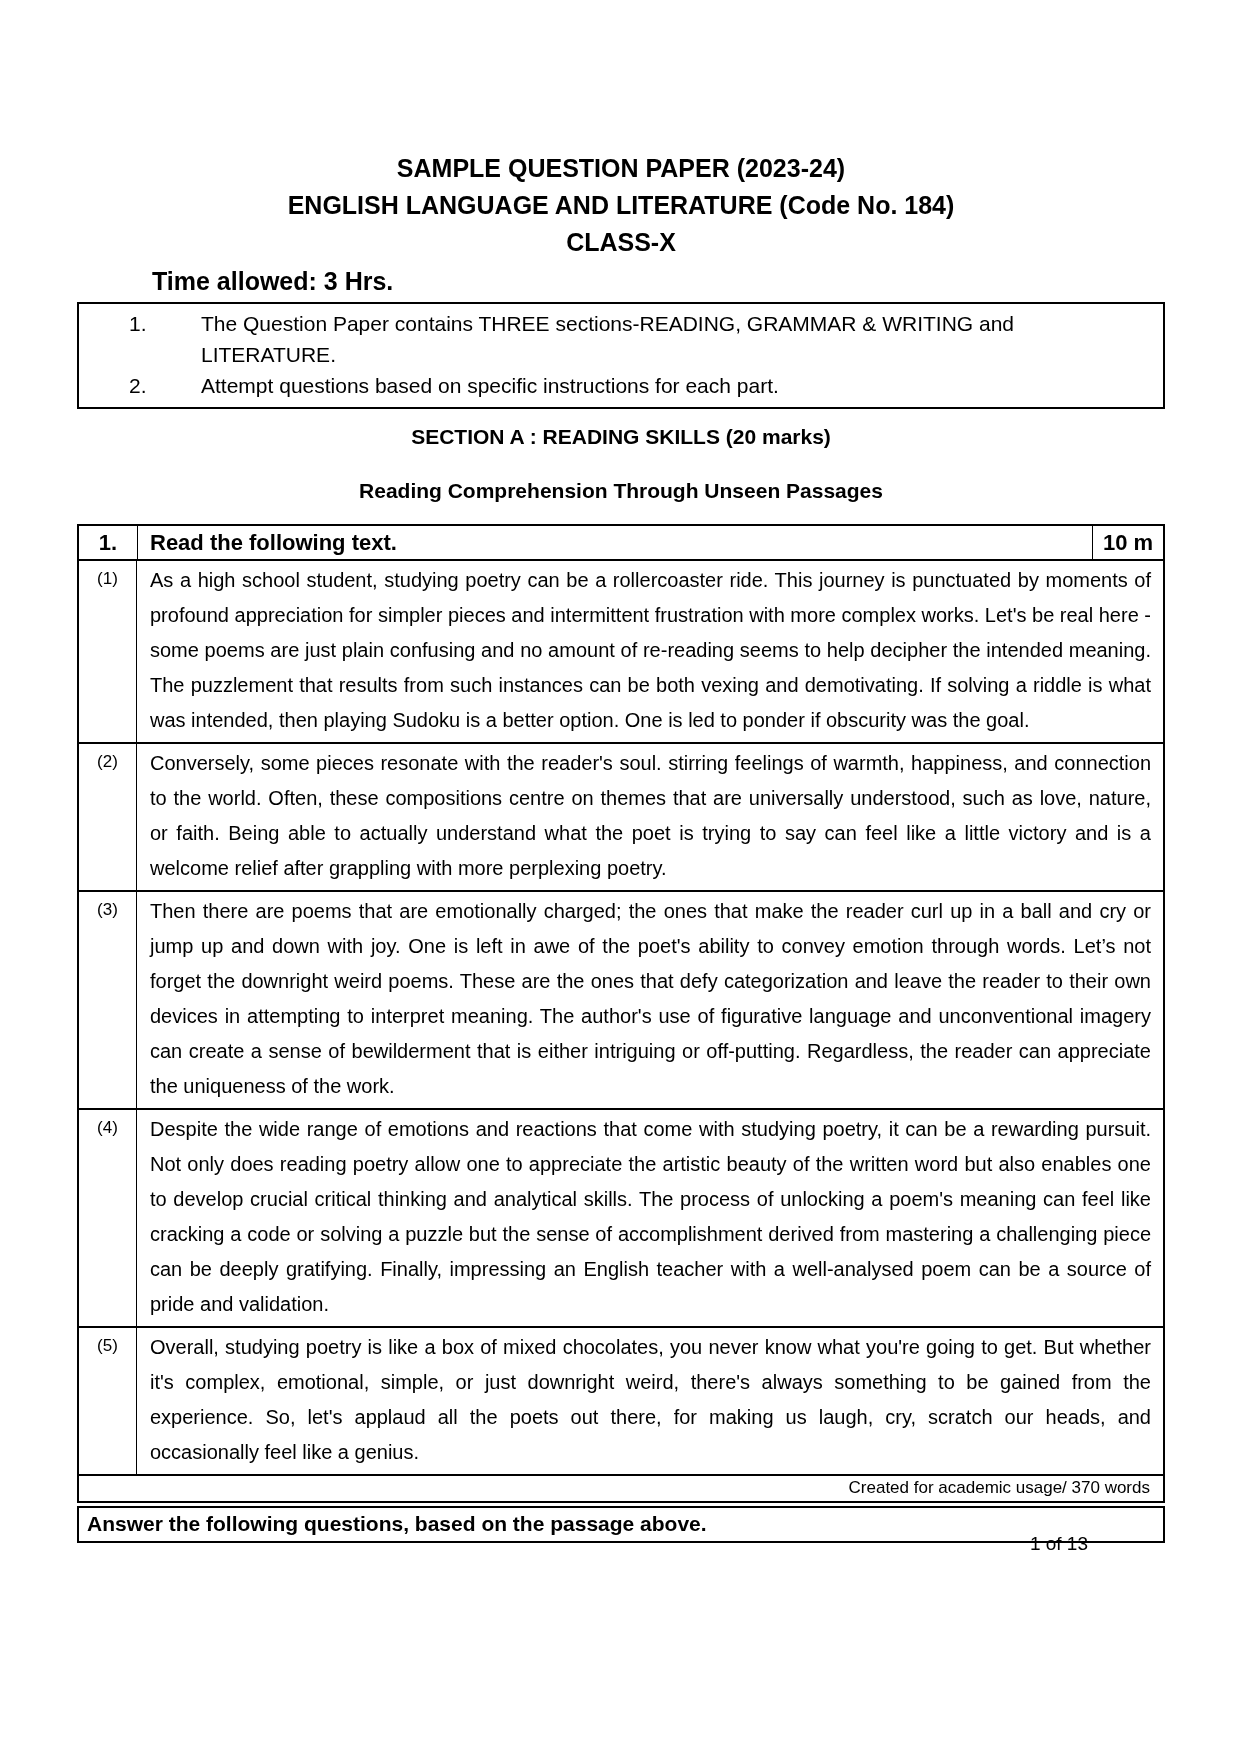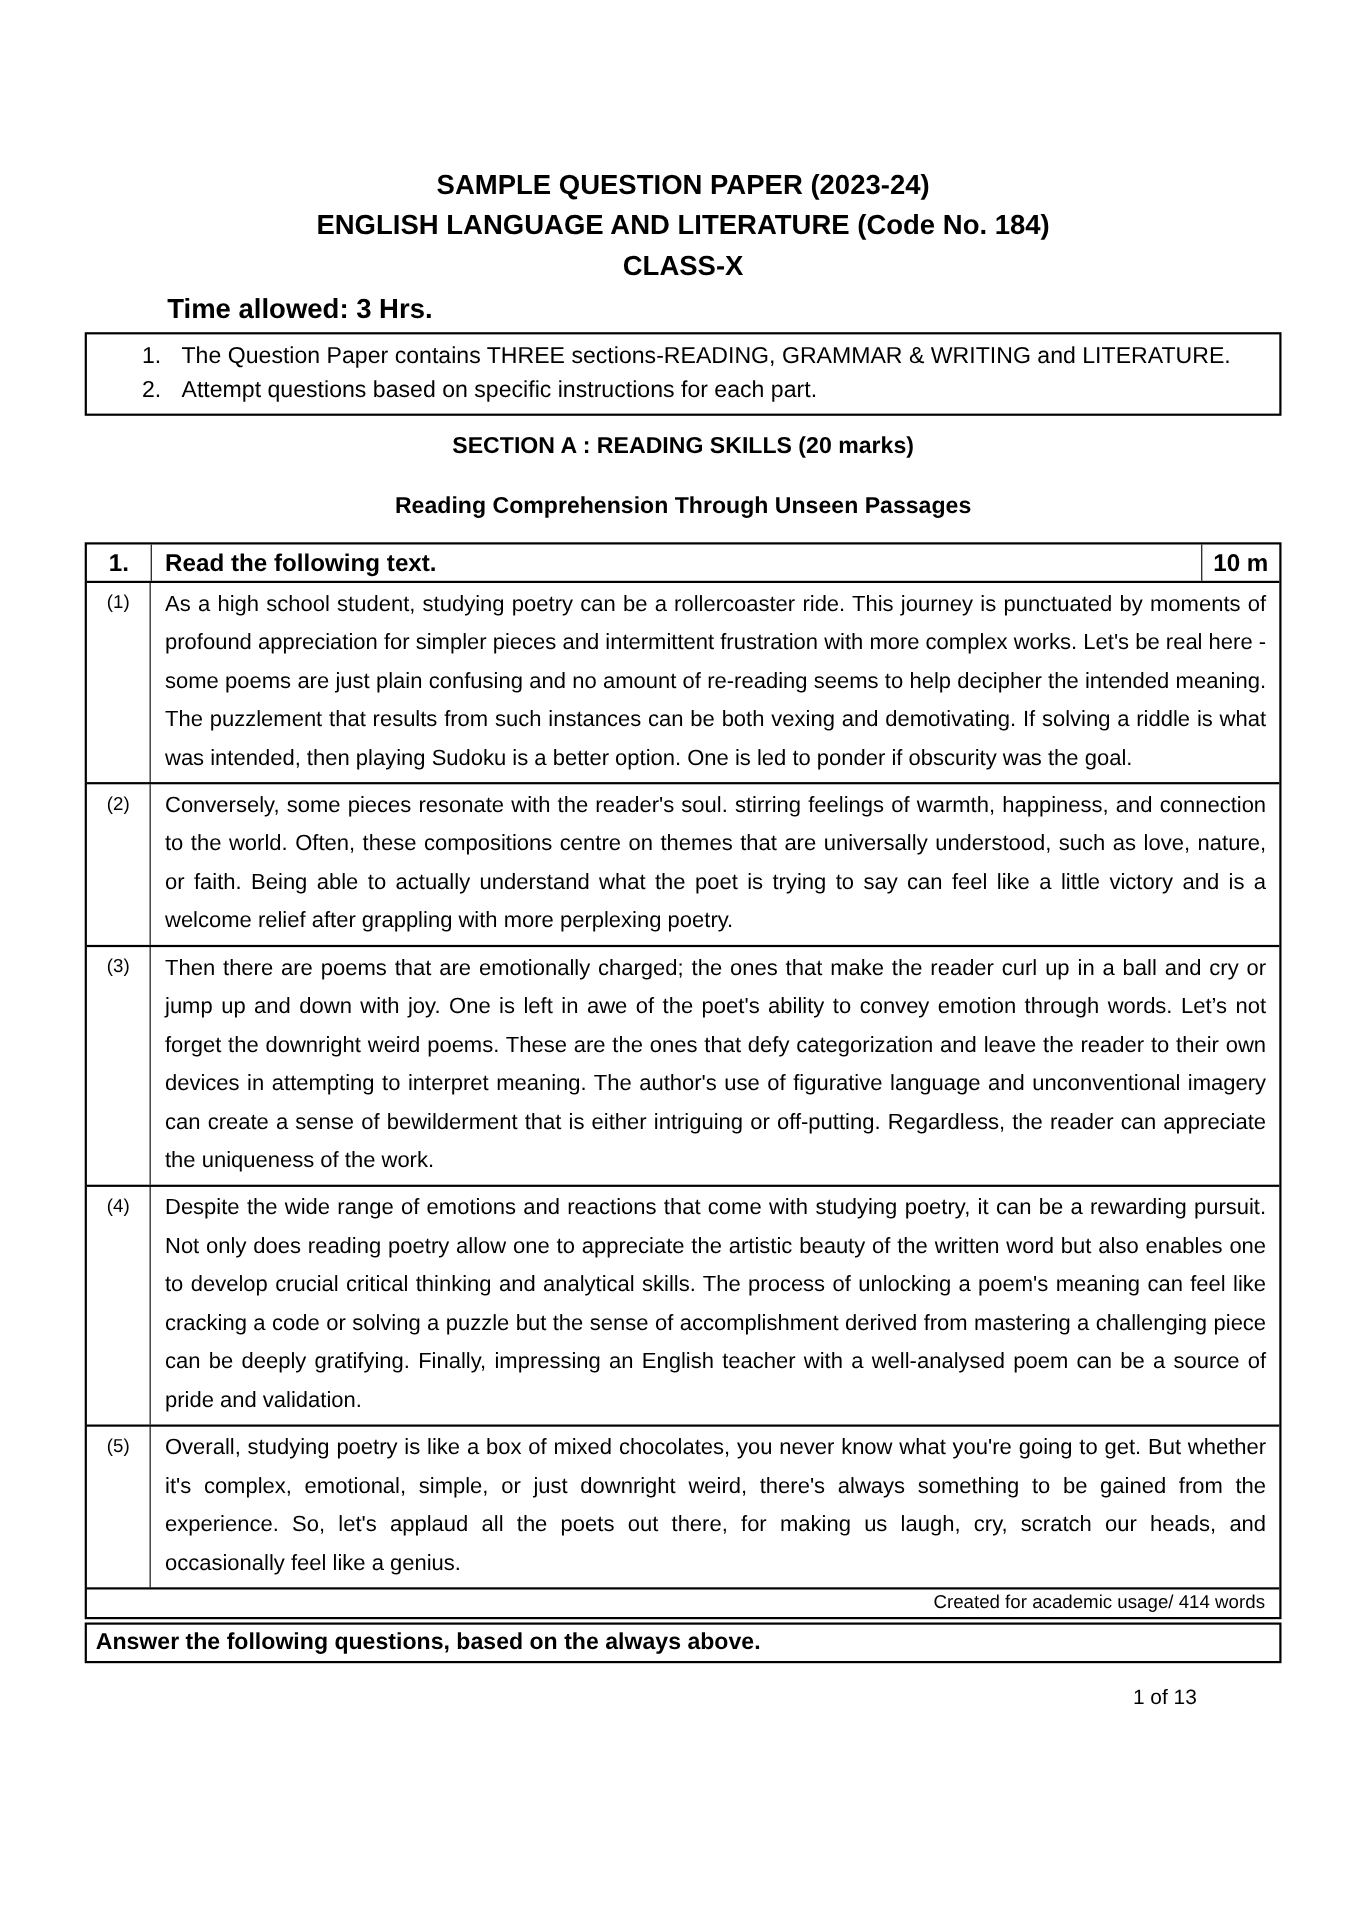--- a/index.html
+++ b/index.html
@@ -46,21 +46,21 @@
     border: 2px solid #000;
     margin-top: 2px;
     box-sizing: border-box;
     padding: 4px 14px 6px 46px;
     font-size: 21px;
     line-height: 31px;
   }
   .gi-heading { font-weight: bold; }
   .gi-item { display: flex; }
   .gi-num { width: 40px; flex: 0 0 40px; padding-left: 4px; box-sizing: border-box; }
-  .gi-text { flex: 1; }
+  .gi-text { flex: 1; margin-left: 36px; }
   
   .section-title {
     text-align: center;
     font-weight: bold;
     font-size: 21px;
     line-height: 28px;
     margin-top: 14px;
   }
   .section-subtitle {
     text-align: center;
@@ -198,23 +198,23 @@
         <div class="qrow">
           <div class="qnum">(4)</div>
           <div class="qtext">Despite the wide range of emotions and reactions that come with studying poetry, it can be a rewarding pursuit. Not only does reading poetry allow one to appreciate the artistic beauty of the written word but also enables one to develop crucial critical thinking and analytical skills. The process of unlocking a poem's meaning can feel like cracking a code or solving a puzzle but the sense of accomplishment derived from mastering a challenging piece can be deeply gratifying. Finally, impressing an English teacher with a well-analysed poem can be a source of pride and validation.</div>
         </div>
         <div class="qrow">
           <div class="qnum">(5)</div>
           <div class="qtext">Overall, studying poetry is like a box of mixed chocolates, you never know what you're going to get. But whether it's complex, emotional, simple, or just downright weird, there's always something to be gained from the experience. So, let's applaud all the poets out there, for making us laugh, cry, scratch our heads, and occasionally feel like a genius.</div>
         </div>
       </div>
     <div class="attribution-row">
-      <span>Created for academic usage/ 414 words</span>
+      <span>Created for academic usage/ 370 words</span>
     </div>
   </div>
 
   <div class="answer-box">
-    <span>Answer the following questions, based on the always above.</span>
+    <span>Answer the following questions, based on the passage above.</span>
   </div>
 
   <div class="page-number">1 of 13</div>
 
 </div>
 
 </body></html>

